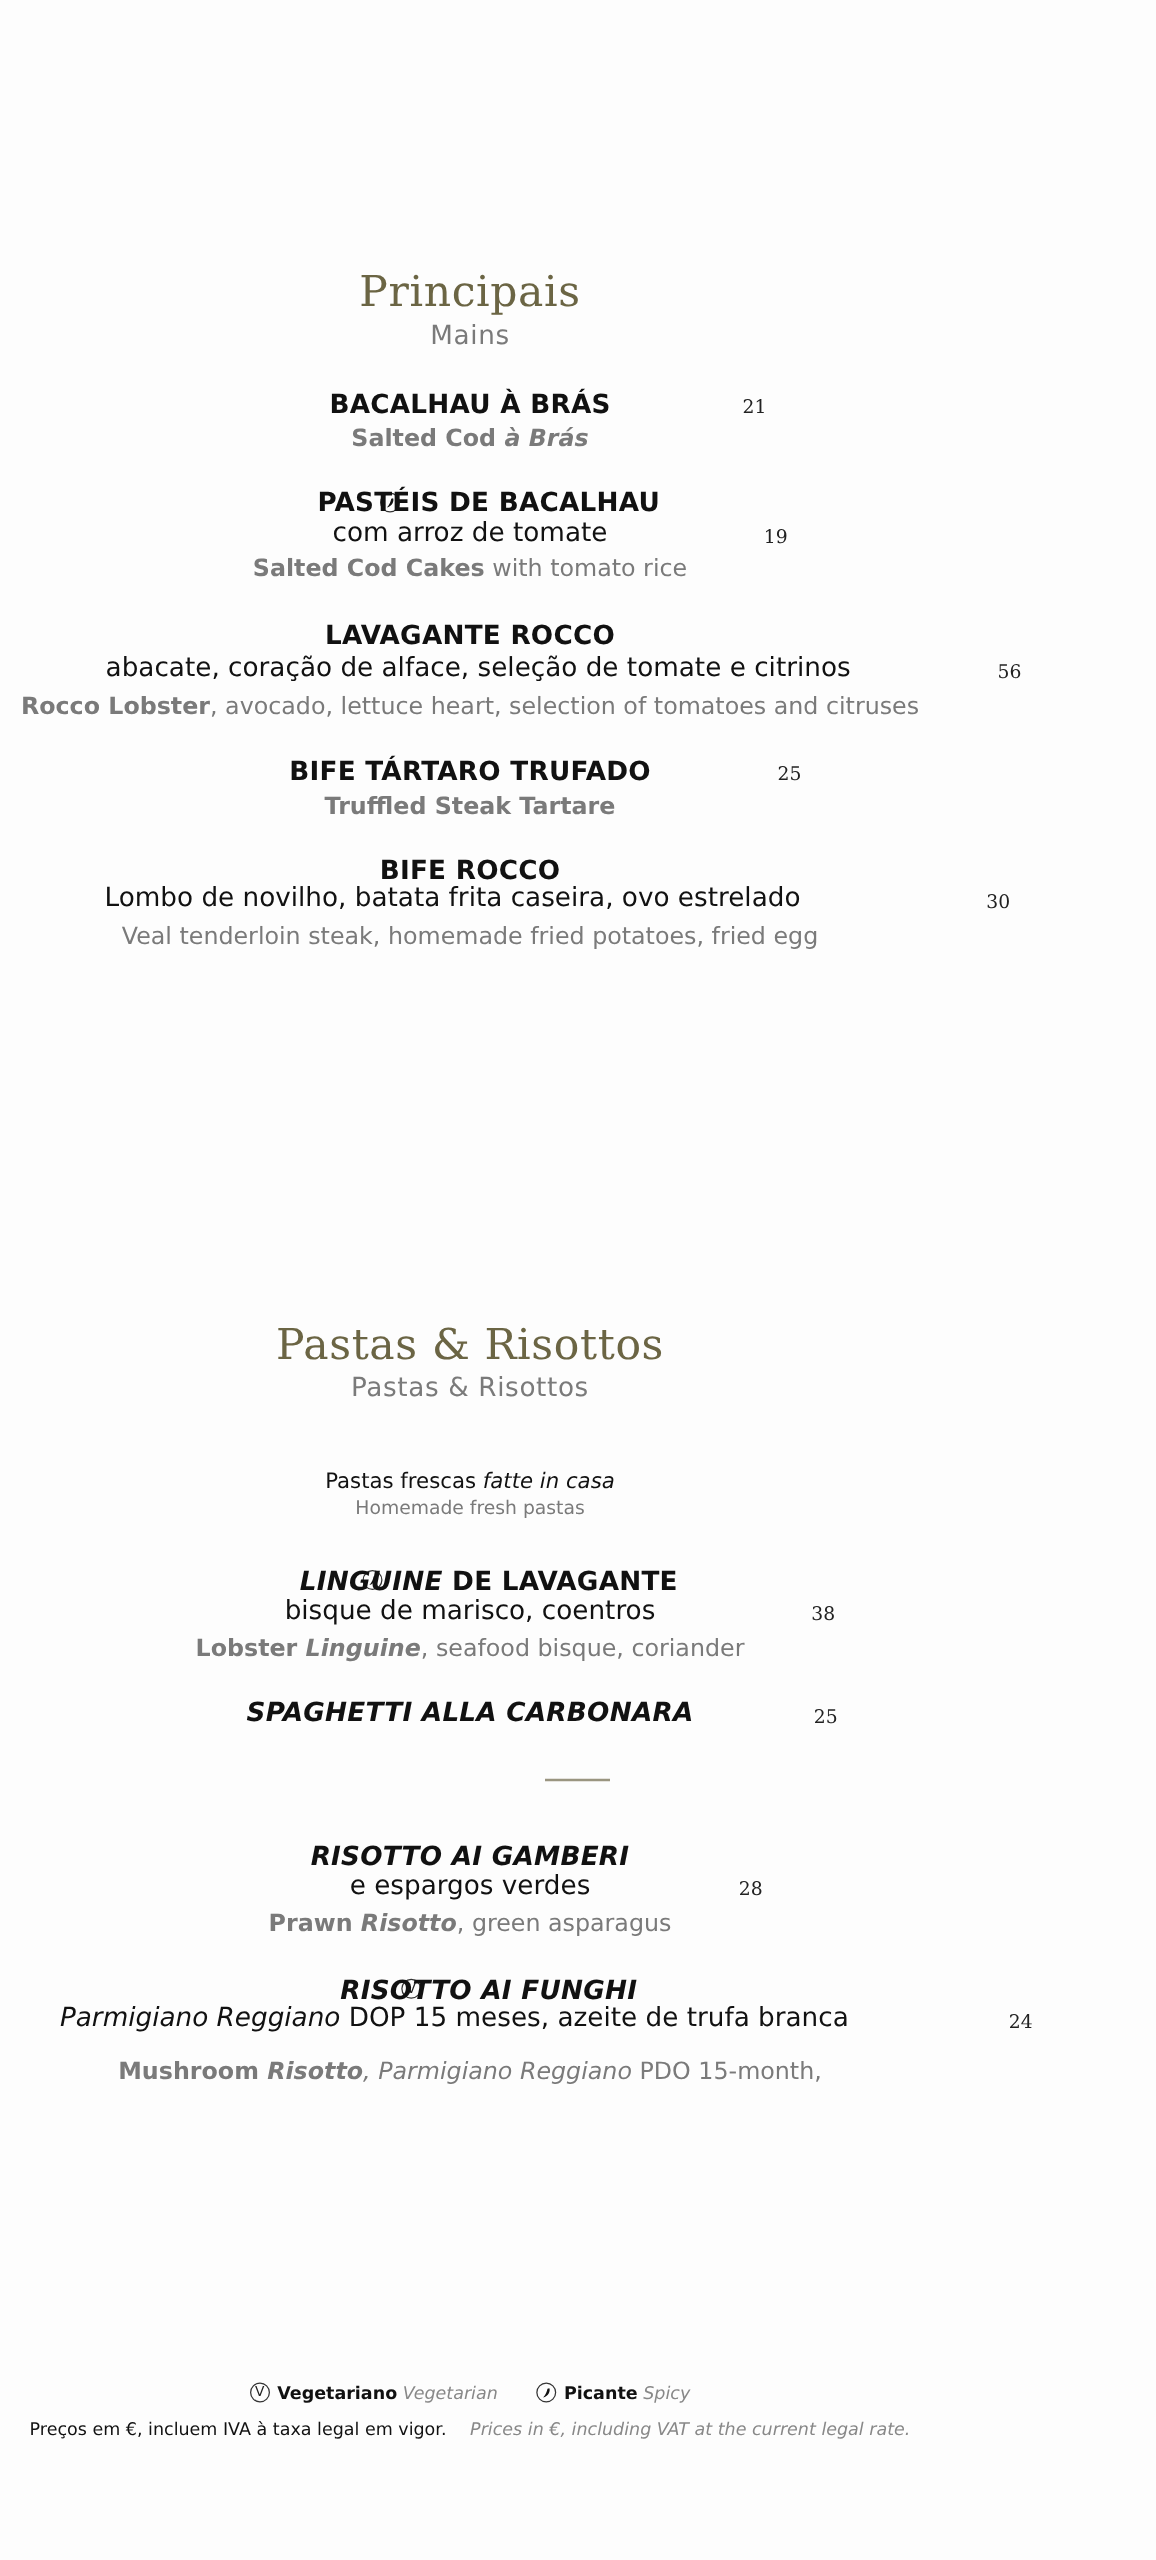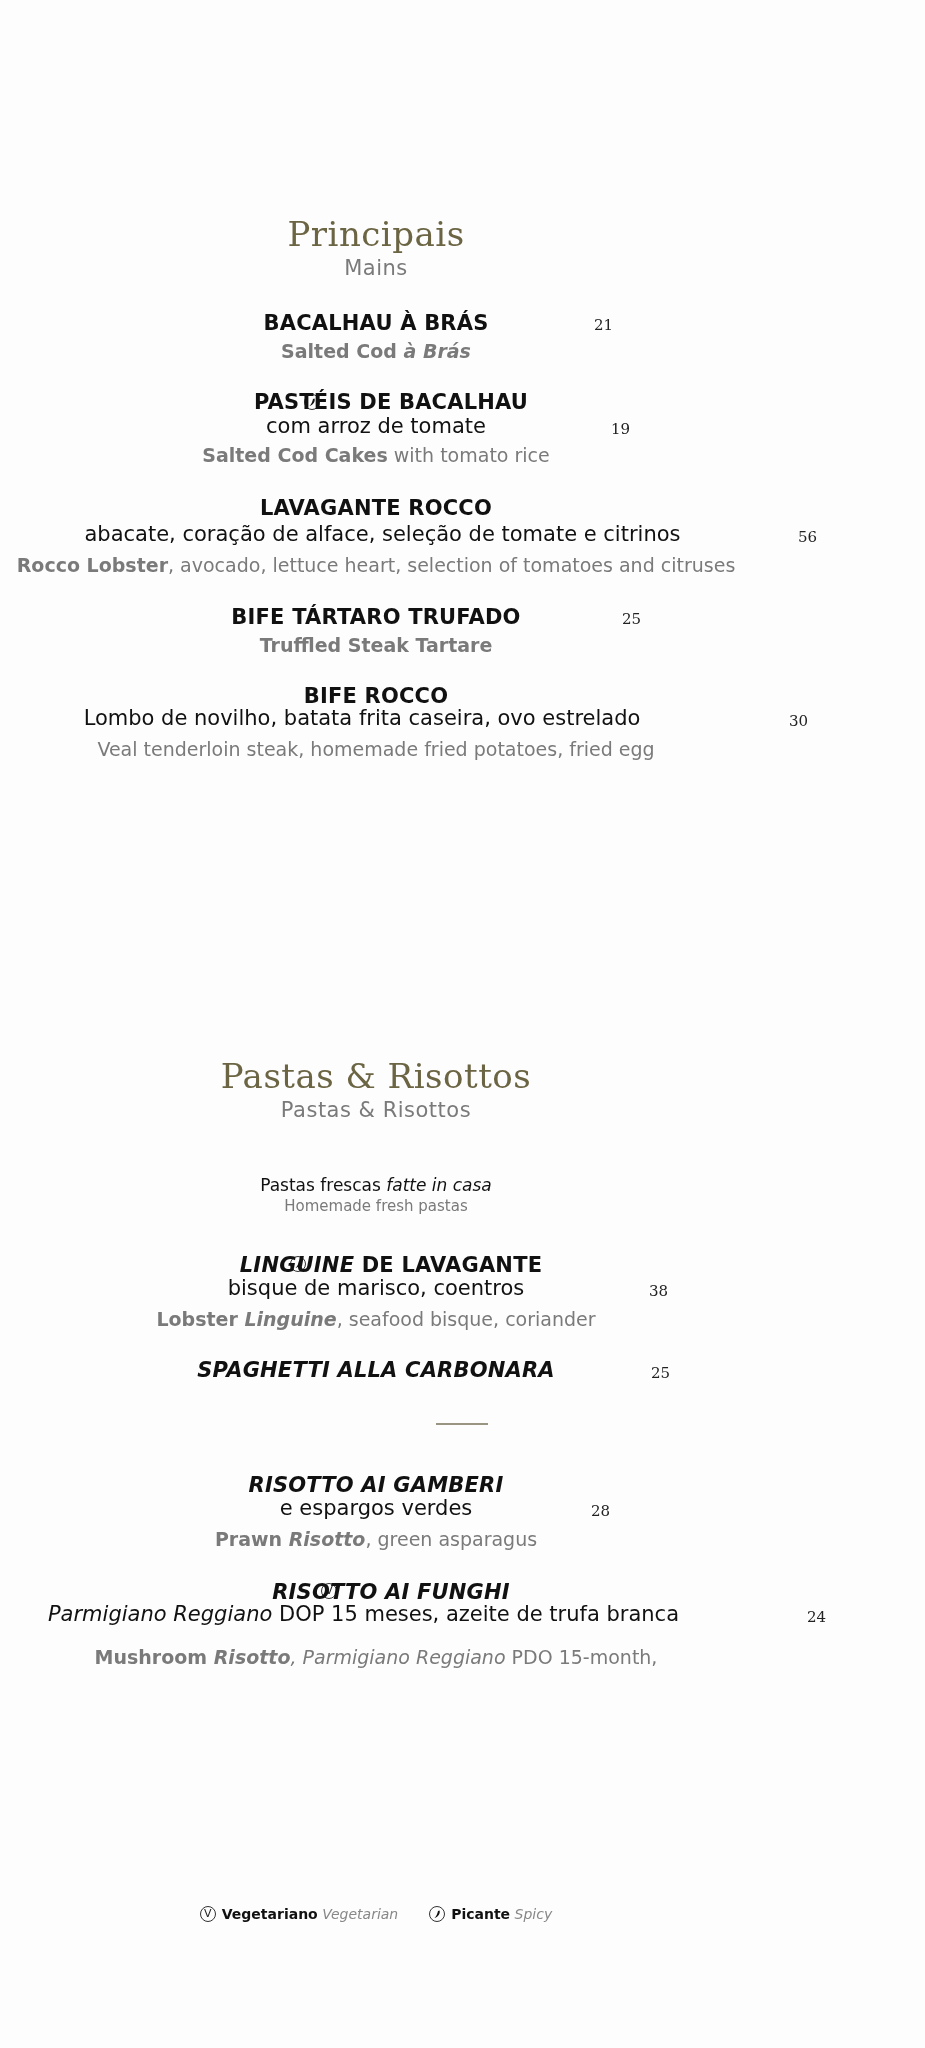--- a/index.html
+++ b/index.html
@@ -138,14 +138,19 @@
     <span style="display:inline-block; width:22px;"></span>
     <span style="display:inline-block; position:relative; width:16px; height:16px; vertical-align:-3px; margin-right:6px;">
       <span class="icon-circle" style="left:0; top:0;">
         <svg width="14" height="14" viewBox="0 0 14 14">
             <path d="M9.5 3.5 C10.5 6 8.5 10 4.5 11 C6.5 9 7.5 6.5 8 4 Z" fill="#111"></path>
           </svg>
       </span>
     </span><b>Picante</b> <i>Spicy</i>
   </div>
 
+  <div class="center" style="top:1936px; font-size:14px;">
+    <span class="note-pt" style="font-size:14px;">Preços em €, incluem IVA à taxa legal em vigor.</span>
+    <span style="display:inline-block; width:10px;"></span>
+    <span class="note-en" style="font-size:14px;">Prices in €, including VAT at the current legal rate.</span>
+  </div>
 
 </div>
 
 </body></html>

